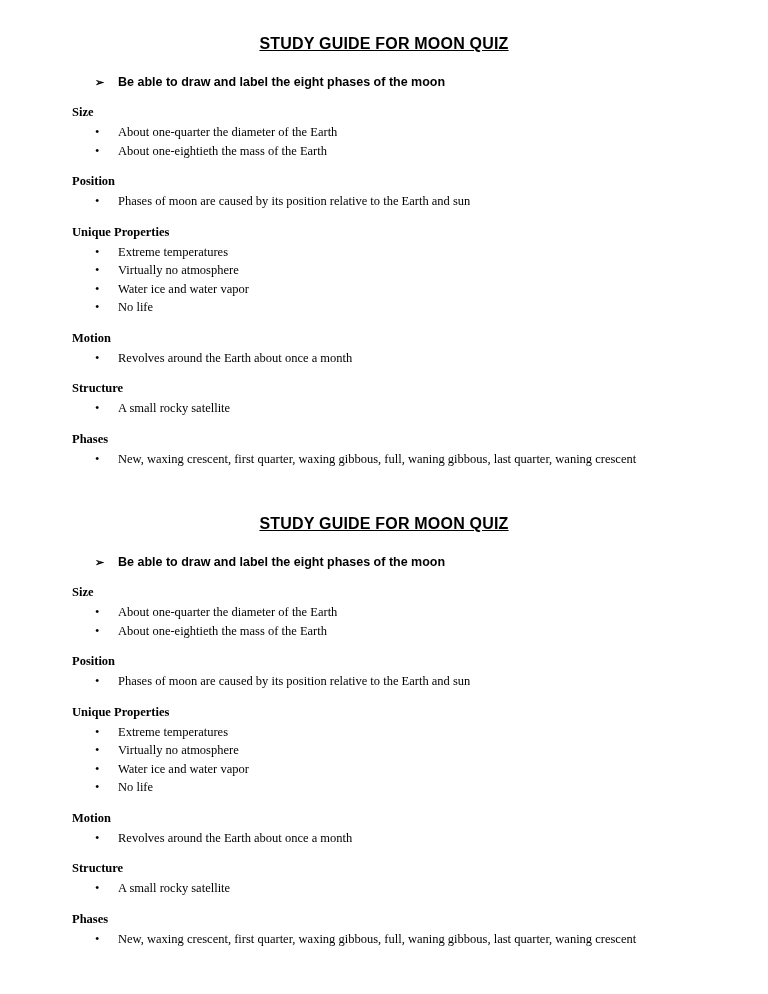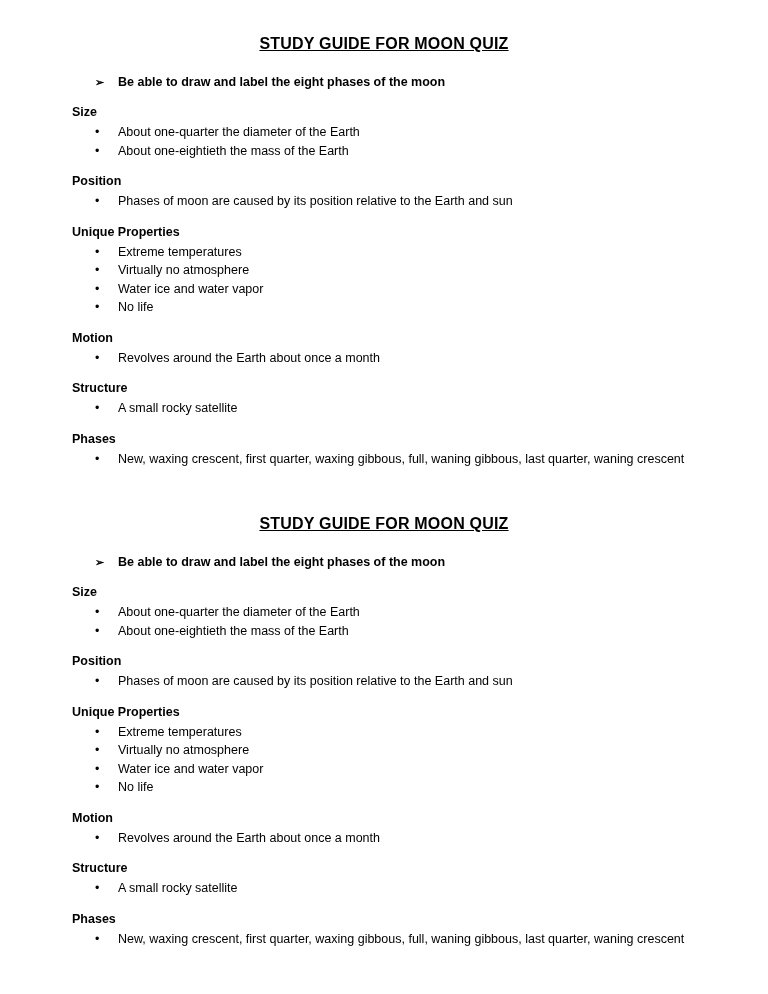--- a/index.html
+++ b/index.html
@@ -42,20 +42,21 @@
     padding-left: 23px;
     line-height: 18px;
     margin-bottom: 10px;
   }
   .lead .arrow {
     flex: 0 0 23px;
     font-size: 11px;
   }
   .section {
     margin-top: 13px;
+    font-family: Liberation Serif, serif;
   }
   .heading {
     font-size: 12.5px;
     font-weight: bold;
     line-height: 17px;
     margin-bottom: 2px;
   }
   .items {
     margin: 0;
     padding: 0;

